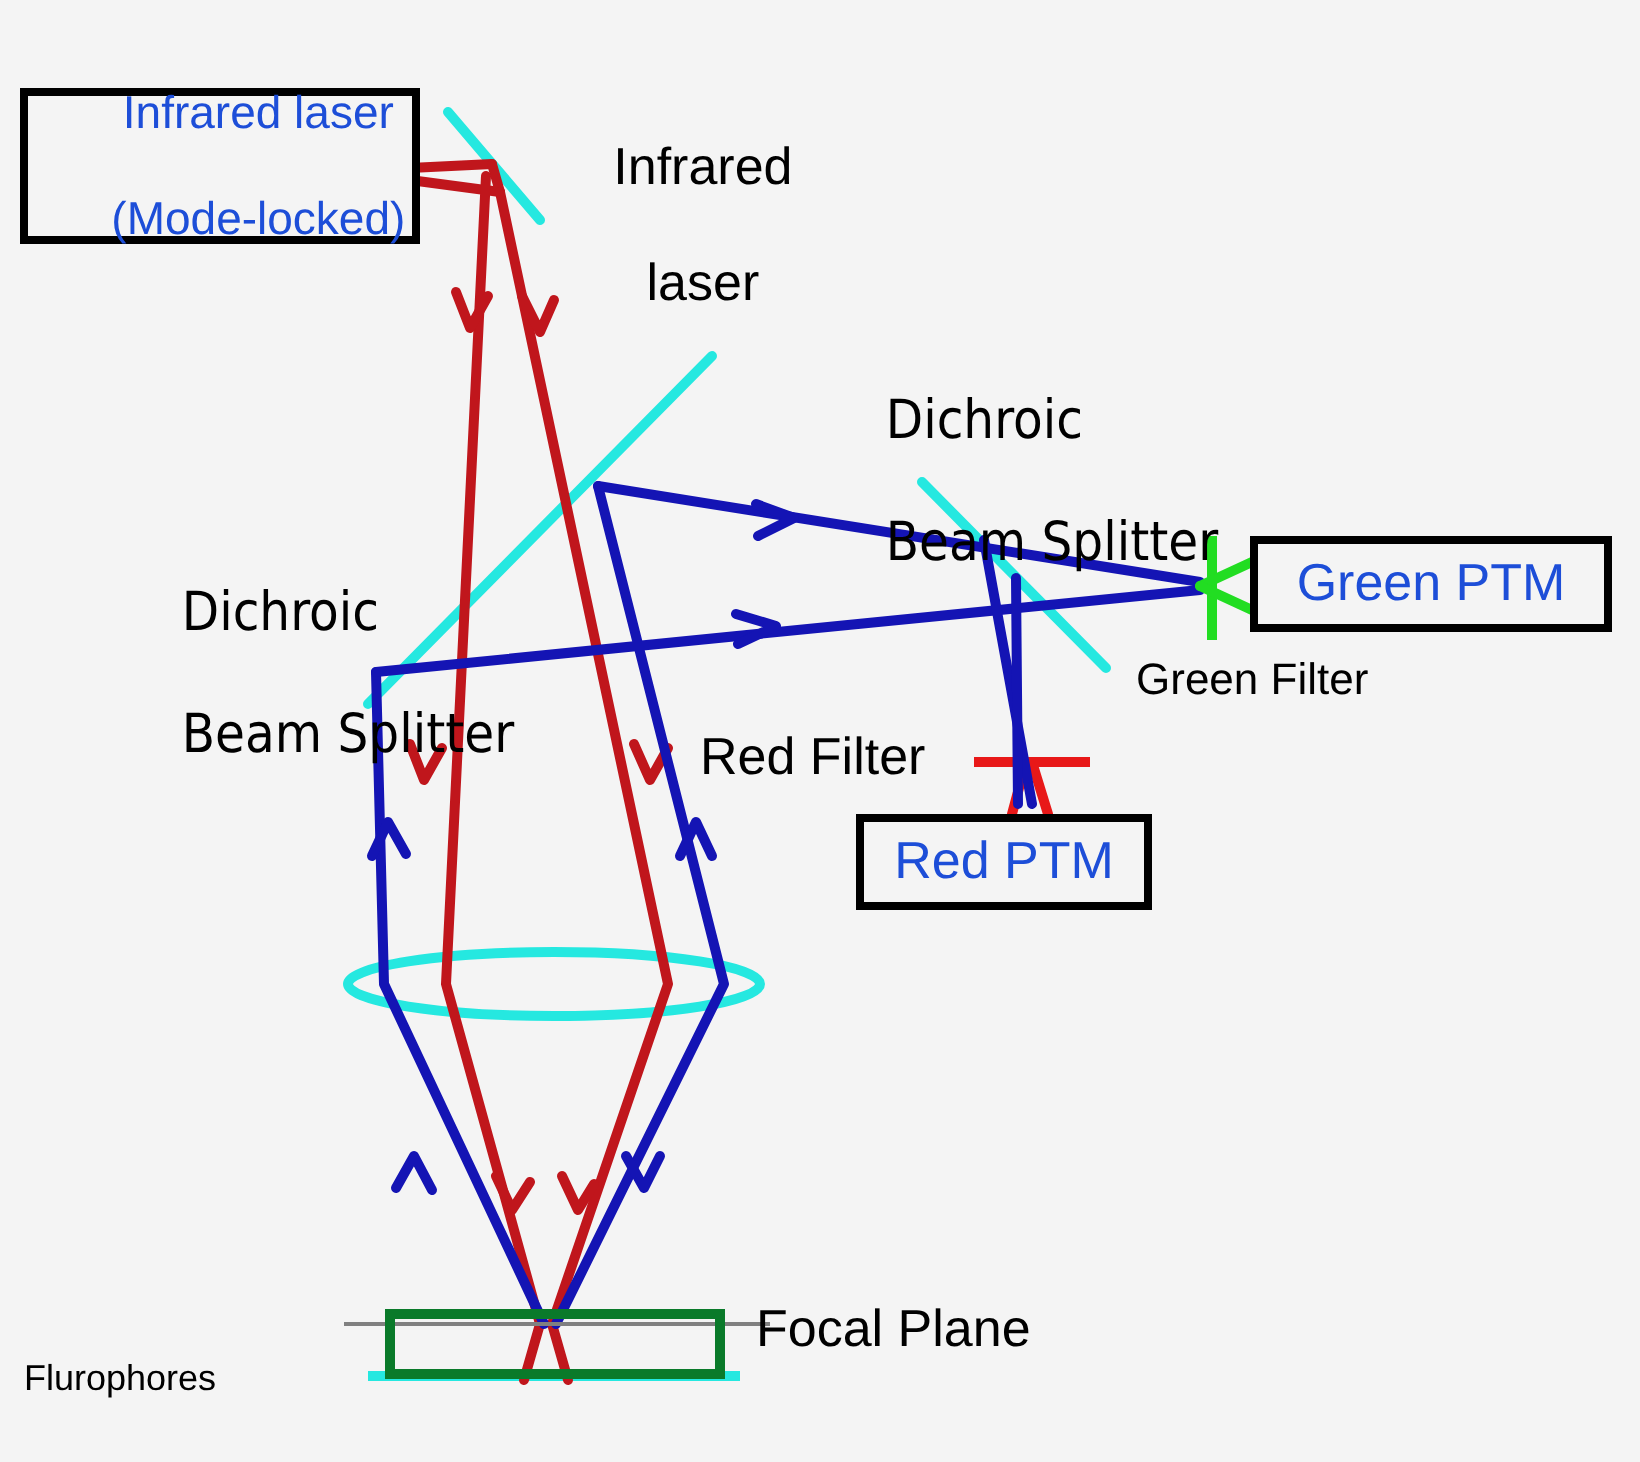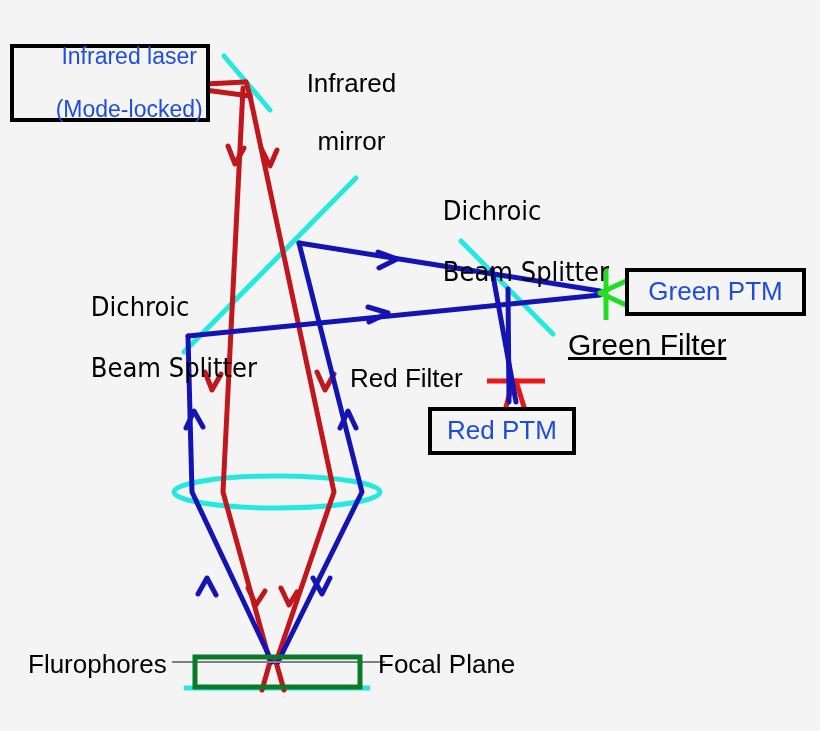--- a/index.html
+++ b/index.html
@@ -138,43 +138,43 @@
 
   <div class="boxlbl" style="left:10px; top:44px; width:200px; height:78px; font-size:23px;">
     <span>
       <span>Infrared laser</span><br>
       <span>(Mode-locked)</span>
     </span>
   </div>
 
   <div class="lbl" style="left:262px; top:40px; font-size:26px; text-align:center; width:150px;">
     <span>Infrared</span><br>
-    <span>mirror</span>
+    <span>laser</span>
   </div>
 
   <div class="lbl lbl-cond" style="left:60px; top:262px; font-size:27px;">
     <span>Dichroic</span><br>
     <span>Beam Splitter</span>
   </div>
 
   <div class="lbl lbl-cond" style="left:412px; top:166px; font-size:27px;">
     <span>Dichroic</span><br>
     <span>Beam Splitter</span>
   </div>
 
 
   <div class="boxlbl" style="left:625px; top:268px; width:181px; height:48px; font-size:26px;">
     <span>Green PTM</span>
   </div>
 
-  <div class="lbl" style="left:568px; top:328px; font-size:30px;text-decoration:underline;">Green Filter</div>
+  <div class="lbl" style="left:568px; top:328px; font-size:22px;">Green Filter</div>
 
   <div class="lbl" style="left:350px; top:364px; font-size:26px;">Red Filter</div>
 
   <div class="boxlbl" style="left:428px; top:407px; width:148px; height:48px; font-size:26px;">
     <span>Red PTM</span>
   </div>
 
-  <div class="lbl" style="left:12px; top:650px; font-size:26px;margin-left:16px;">Flurophores</div>
+  <div class="lbl" style="left:12px; top:679px; font-size:18px;">Flurophores</div>
 
   <div class="lbl" style="left:378px; top:650px; font-size:26px;">Focal Plane</div>
 
 </div>
 
 </body></html>

